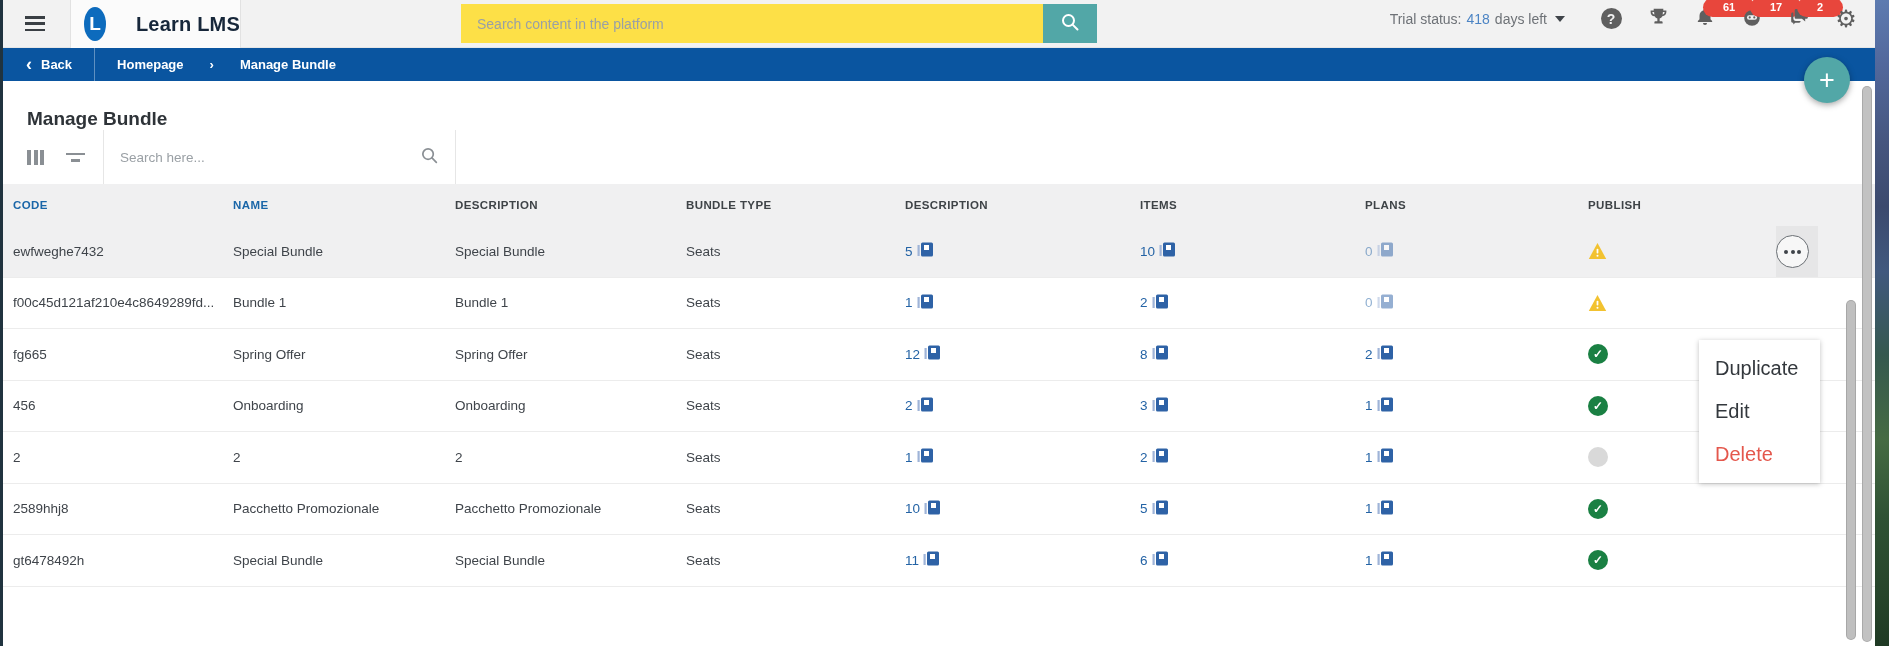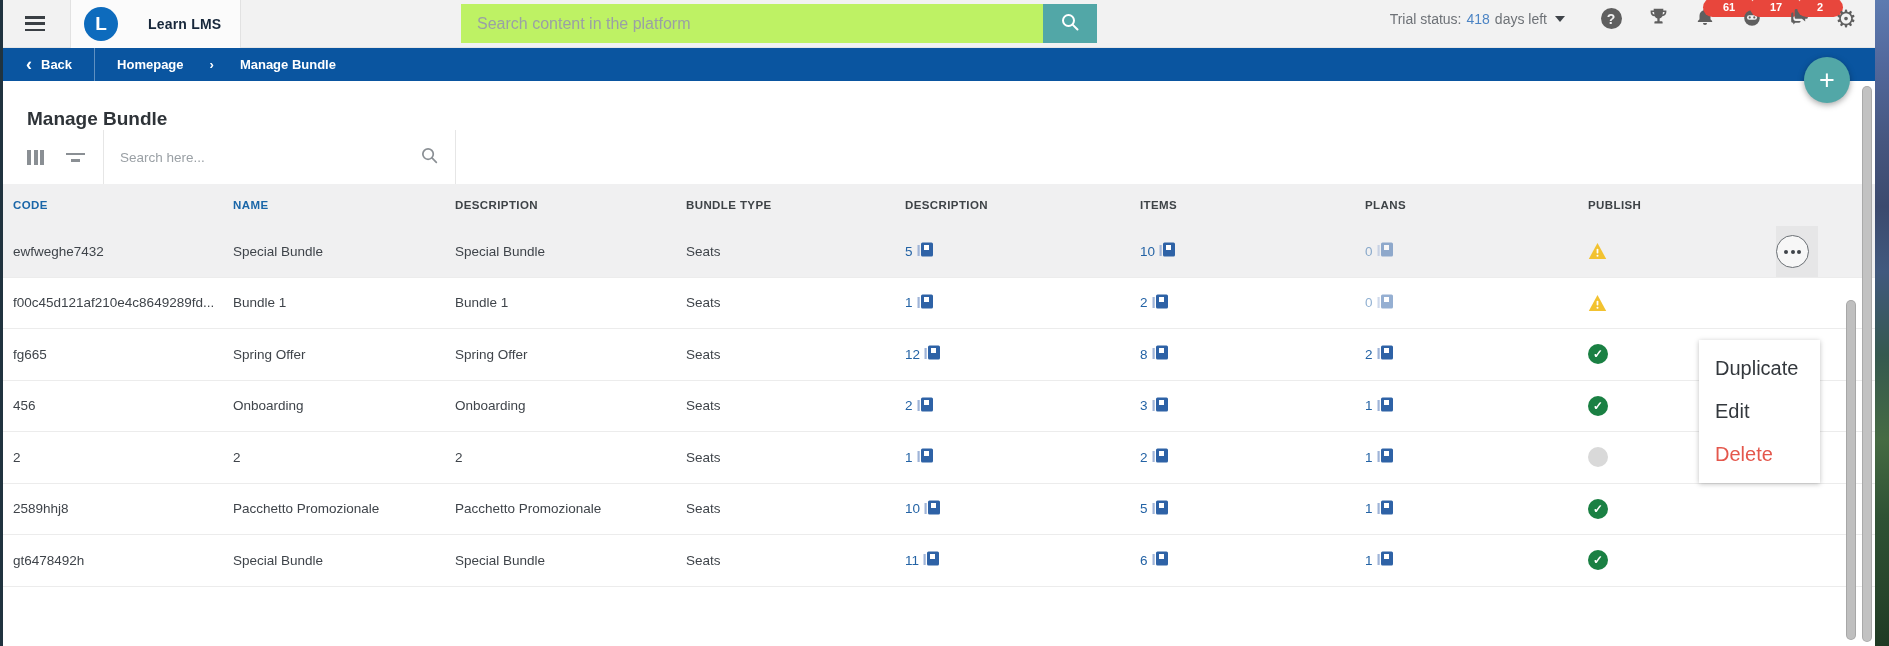--- a/index.html
+++ b/index.html
@@ -7,24 +7,24 @@
   body { font-family:"Liberation Sans", sans-serif; background:#fff; position:relative; }
 
   .app { position:absolute; left:0; top:0; width:1875px; height:646px; background:#fff; overflow:hidden; }
 
   
   .topbar { position:relative; height:48px; background:#f2f2f2; border-bottom:1px solid #e6e6e6; }
   .hamburger { position:absolute; left:25px; top:16px; width:20px; height:15px; display:flex; flex-direction:column; justify-content:space-between; cursor:pointer; }
   .hamburger i { display:block; height:2.5px; background:#3a3f44; }
   .logo-box { position:absolute; left:70px; top:0; width:171px; height:48px; background:#fbfbfb; border-left:1px solid #e2e2e2; border-right:1px solid #e2e2e2; display:flex; align-items:center; gap:10px; padding-left:13px; }
   .logo-circle { width:34px; height:34px; border-radius:50%; background:#0d6bbd; color:#fff; font-weight:bold; font-size:19px; display:flex; align-items:center; justify-content:center; }
-  .logo-text { font-size:14px; font-weight:bold; color:#17273a; letter-spacing:.2px; white-space:nowrap;margin-left:20px; }
+  .logo-text { font-size:20px; font-weight:bold; color:#17273a; letter-spacing:.2px; white-space:nowrap;margin-left:20px; }
 
   .global-search { position:absolute; left:461px; top:4px; width:636px; height:39px; display:flex; }
-  .global-search input { flex:1; border:none; background:#bef264; padding:0 16px; font-size:16px; color:#333; outline:none; font-family:inherit; }
+  .global-search input { flex:1; border:none; background:#fde047; padding:0 16px; font-size:14px; color:#333; outline:none; font-family:inherit; }
   .global-search input::placeholder { color:#9aa0a5; }
   .search-btn { width:54px; height:39px; background:#52a7a7; border:none; display:flex; align-items:center; justify-content:center; cursor:pointer; }
 
   .top-right { position:absolute; right:16px; top:0; height:37px; display:flex; align-items:center; gap:21px; }
   .trial { font-size:14px; color:#6e7277; display:flex; gap:5px; align-items:center; margin-right:12px; white-space:nowrap; cursor:pointer; }
   .trial .t-days { color:#4c84c4; }
   .caret { width:0; height:0; border-left:5px solid transparent; border-right:5px solid transparent; border-top:6px solid #3f4449; margin-left:3px; }
   .icon-btn { position:relative; width:26px; height:26px; display:flex; align-items:center; justify-content:center; cursor:pointer; }
   .badge { position:absolute; top:-8px; left:11px; min-width:19px; height:19px; border-radius:10px; background:#e8463c; color:#fff; font-size:11px; font-weight:bold; display:flex; align-items:center; justify-content:center; padding:0 20px; }
   .help-circle { width:21px; height:21px; border-radius:50%; background:#5f5f5f; color:#f2f2f2; font-size:14px; font-weight:bold; display:flex; align-items:center; justify-content:center; }

